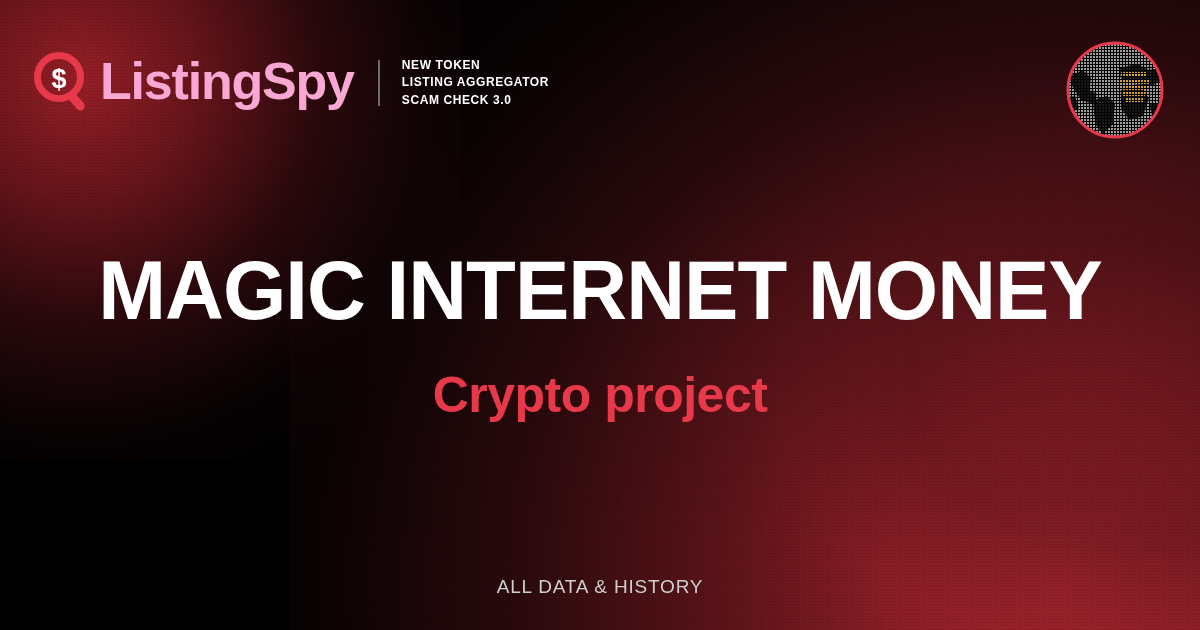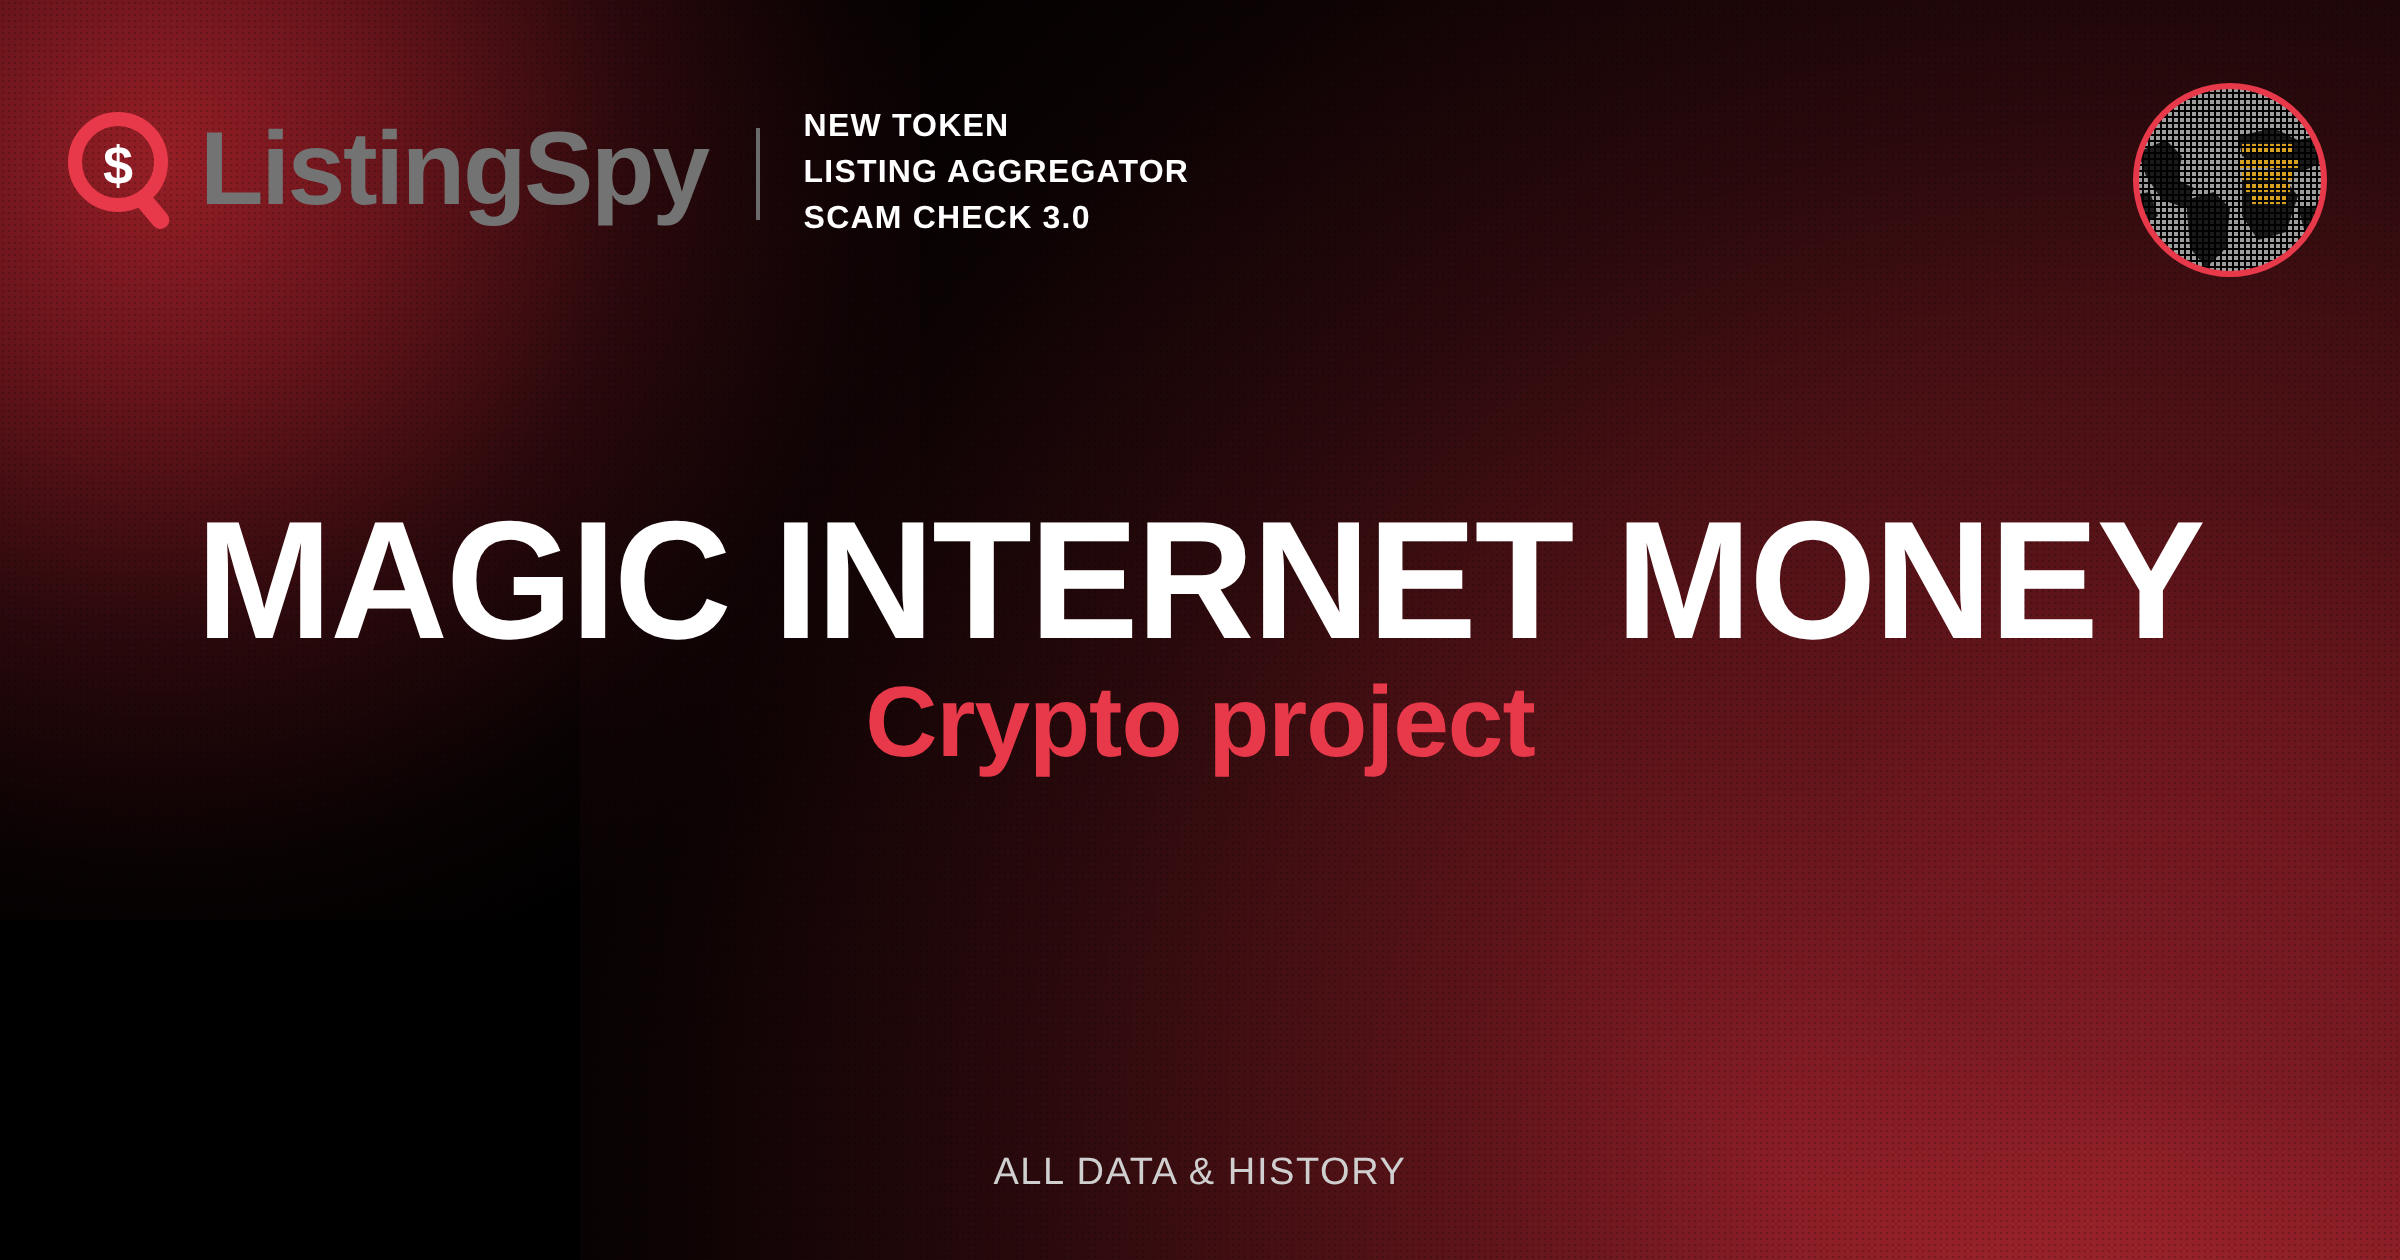--- a/index.html
+++ b/index.html
@@ -81,34 +81,34 @@
     width: 58px;
     height: 62px;
     flex: 0 0 auto;
     margin-right: 8px;
   }
   .wordmark {
     font-size: 52px;
     font-weight: 700;
     letter-spacing: -1.2px;
     line-height: 1;
-    color: #737373;
+    color: #f9a8d4;
     white-space: nowrap;
     padding-bottom: 4px;
   }
   .divider {
     width: 2px;
     height: 46px;
     background: #6b6b6b;
     margin: 0 22px 0 24px;
     flex: 0 0 auto;
   }
   .tagline {
     color: #ffffff;
-    font-size: 16px;
+    font-size: 12px;
     font-weight: 700;
     letter-spacing: 0.6px;
     line-height: 1.45;
     text-transform: uppercase;
     white-space: nowrap;
   }
 
   
   .globe {
     position: absolute;
@@ -129,21 +129,21 @@
   .title {
     color: #ffffff;
     font-size: 84px;
     font-weight: 700;
     line-height: 1;
     letter-spacing: -1px;
     white-space: nowrap;
     transform: scaleX(0.97);
   }
   .subtitle {
-    margin-top: 4px;
+    margin-top: 38px;
     color: #E8394A;
     font-size: 50px;
     font-weight: 700;
     line-height: 1;
     letter-spacing: -0.5px;
     white-space: nowrap;
   }
 
   
   .footer {

